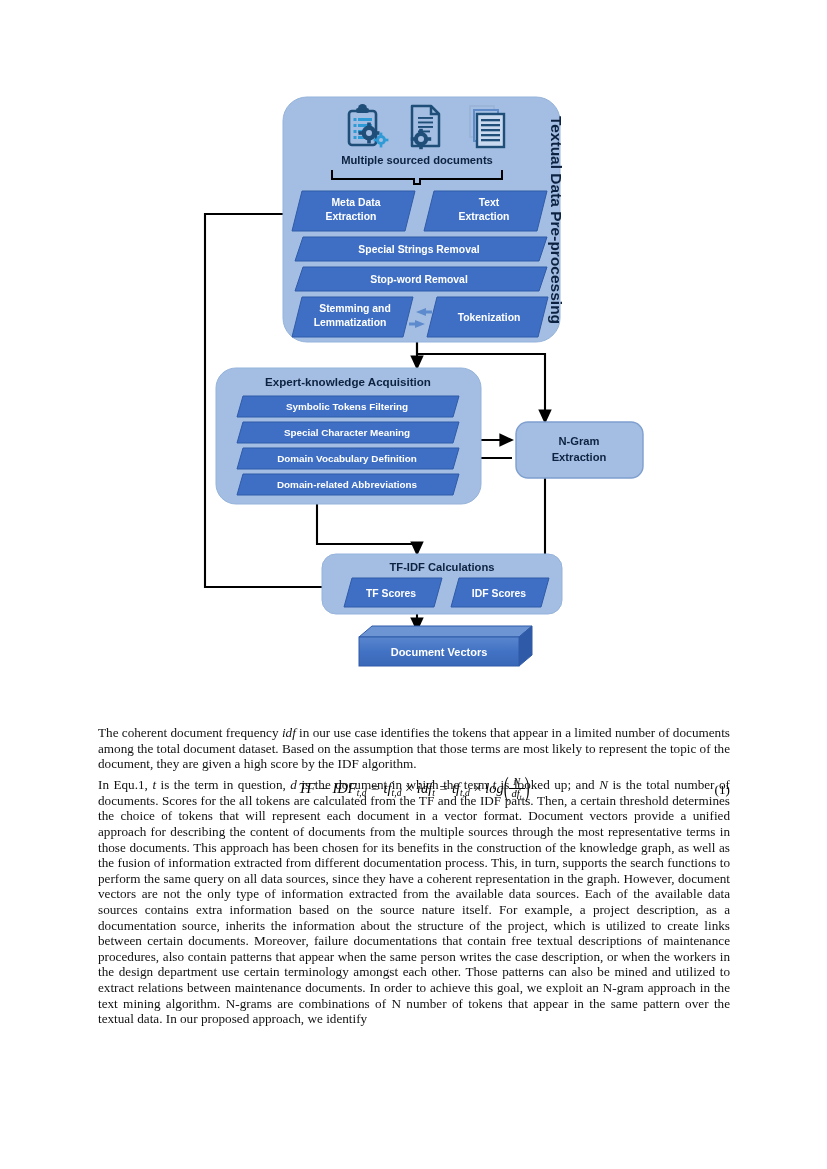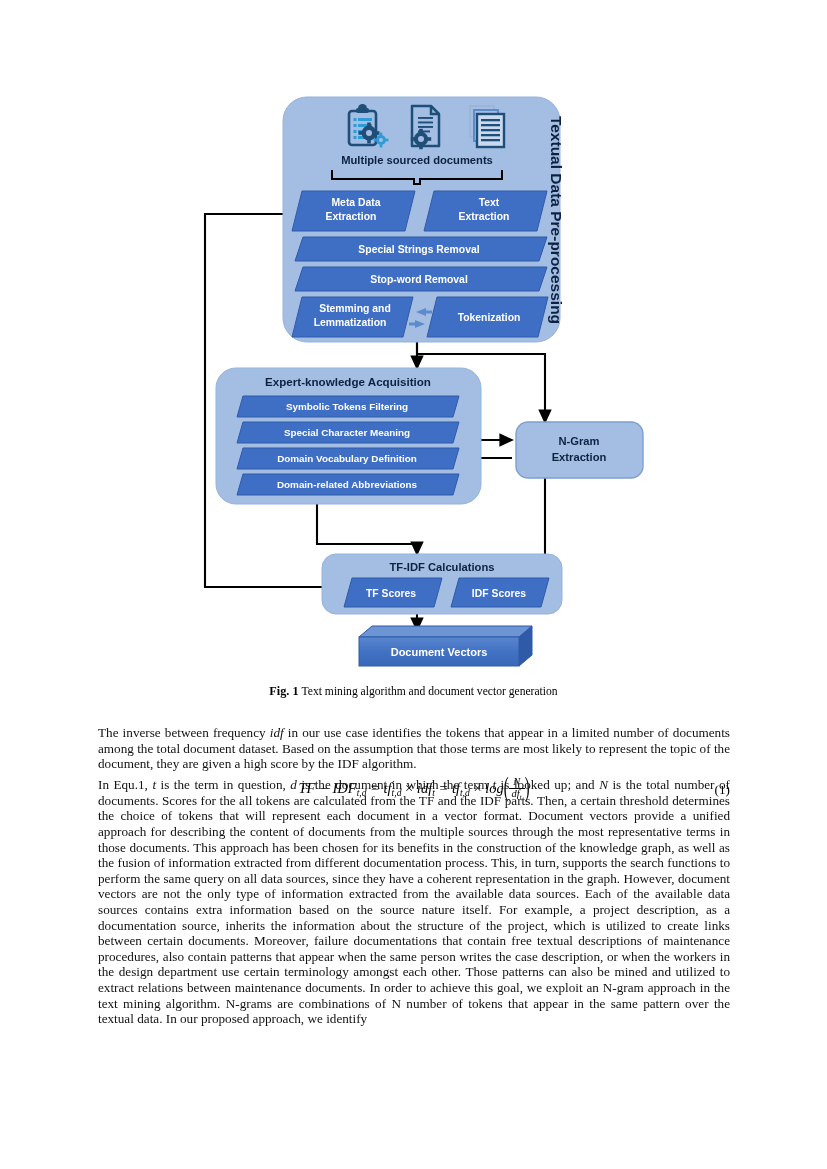--- a/index.html
+++ b/index.html
@@ -253,27 +253,23 @@
       
       
       
       
       
       
       
     </div>
   </div>
 
-  <div id="caption">
-    <span class="lbl">Fig. 1</span>
-    <span class="txt">Text mining algorithm and document vector generation</span>
-  </div>
 
   <p class="para" id="para1">
-    <span>The inverse between frequency </span><i>idf</i><span> in our use case identifies the tokens that appear in a limited number of documents among the total document dataset. Based on the assumption that those terms are most likely to represent the topic of the document, they are given a high score by the IDF algorithm.</span>
+    <span>The coherent document frequency </span><i>idf</i><span> in our use case identifies the tokens that appear in a limited number of documents among the total document dataset. Based on the assumption that those terms are most likely to represent the topic of the document, they are given a high score by the IDF algorithm.</span>
   </p>
 
   <div id="equation">
     <div id="eq-body">
       <span>TF − IDF</span><span class="sub">t,d</span>
       <span>=</span>
       <span>tf</span><span class="sub">t,d</span>
       <span style="font-style:normal">×</span>
       <span>idf</span><span class="sub">t</span>
       <span>=</span>

